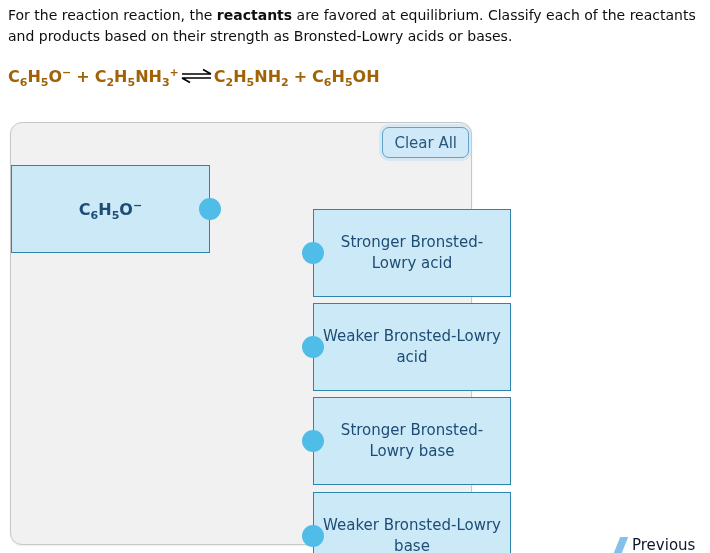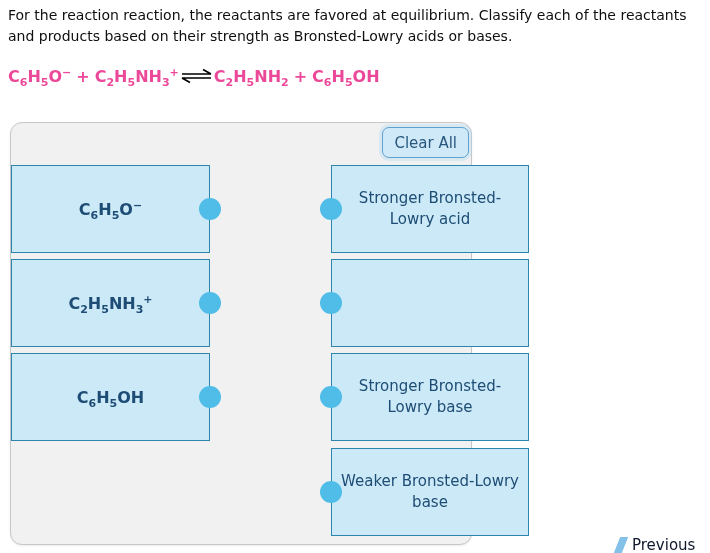--- a/index.html
+++ b/index.html
@@ -4,26 +4,26 @@
 <style>
   * { margin:0; padding:0; box-sizing:border-box; }
   html,body { width:710px; height:553px; overflow:hidden; background:#fff;
               font-family:"DejaVu Sans", sans-serif; position:relative; }
 
   
   .intro {
     position:absolute; left:8px; top:5px; width:694px;
     font-size:14px; line-height:21px; color:#0f0f0f;
   }
-  .intro b { font-weight:normal; }
+  .intro b { font-weight:bold; }
 
   
   .equation {
     position:absolute; left:8px; top:67px; white-space:nowrap;
-    font-weight:bold; font-size:16px; color:#ec4899;
+    font-weight:bold; font-size:16px; color:#a16207;
   }
   .formula sub, .formula sup { font-size:11px; line-height:0; position:relative; vertical-align:baseline; }
   .formula sub { bottom:-4px; }
   .formula sup { top:-6px; }
   .equation .op { margin:0 5px; }
   .eq-arrow { display:inline-block; vertical-align:-2px; margin:0 1px; }
   .eq-arrow svg { display:block; }
 
   
   .panel {
@@ -39,21 +39,21 @@
     cursor:pointer;
   }
 
   .tile {
     position:absolute; height:88px;
     background:#cce9f7; border:1px solid #2d84ad;
     display:flex; align-items:center; justify-content:center;
     text-align:center; color:#1d4c74; cursor:pointer;
   }
   .tile.left  { left:0;     width:199px;text-align:right; }
-  .tile.right { left:320px; width:198px; }
+  .tile.right { left:302px; width:198px;margin-top:44px; }
   .row1 { top:42px; }  .row2 { top:136px; }
   .row3 { top:230px; } .row4 { top:325px; }
 
   .tile-formula { font-weight:bold; font-size:16px; }
   .tile-label   { font-size:15px; line-height:21px; padding:0 9px; }
 
   .dot {
     position:absolute; top:50%; margin-top:-11px;
     width:22px; height:22px; border-radius:50%;
     background:#4fbde8; cursor:pointer;
@@ -83,35 +83,28 @@
 </div>
 
 <div class="panel">
 
   <button class="clear-all">Clear All</button>
 
   <div class="tile left row1">
     <span class="formula tile-formula"><span>C</span><sub>6</sub><span>H</span><sub>5</sub><span>O</span><sup>−</sup></span>
     <span class="dot dot-right"></span>
   </div>
-  <div class="tile left row2">
-    <span class="formula tile-formula"><span>C</span><sub>2</sub><span>H</span><sub>5</sub><span>NH</span><sub>3</sub><sup>+</sup></span>
-    <span class="dot dot-right"></span>
-  </div>
-  <div class="tile left row3">
-    <span class="formula tile-formula"><span>C</span><sub>6</sub><span>H</span><sub>5</sub><span>OH</span></span>
-    <span class="dot dot-right"></span>
-  </div>
 
   <div class="tile right row1">
     <span class="dot dot-left"></span>
     <span class="tile-label">Stronger Bronsted-Lowry acid</span>
   </div>
   <div class="tile right row2">
     <span class="dot dot-left"></span>
+    <span class="tile-label">Weaker Bronsted-Lowry acid</span>
   </div>
   <div class="tile right row3">
     <span class="dot dot-left"></span>
     <span class="tile-label">Stronger Bronsted-Lowry base</span>
   </div>
   <div class="tile right row4">
     <span class="dot dot-left"></span>
     <span class="tile-label">Weaker Bronsted-Lowry base</span>
   </div>
 

